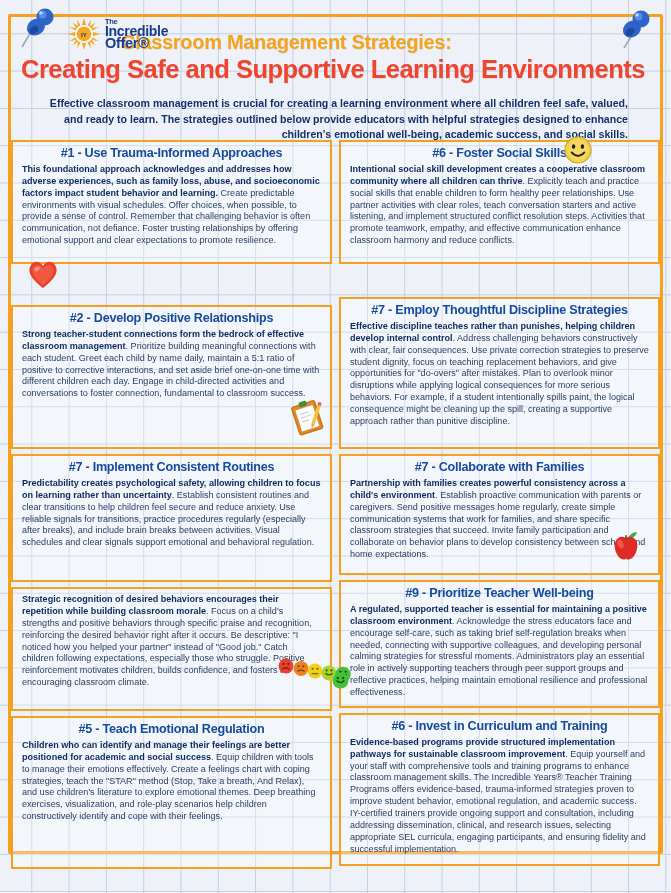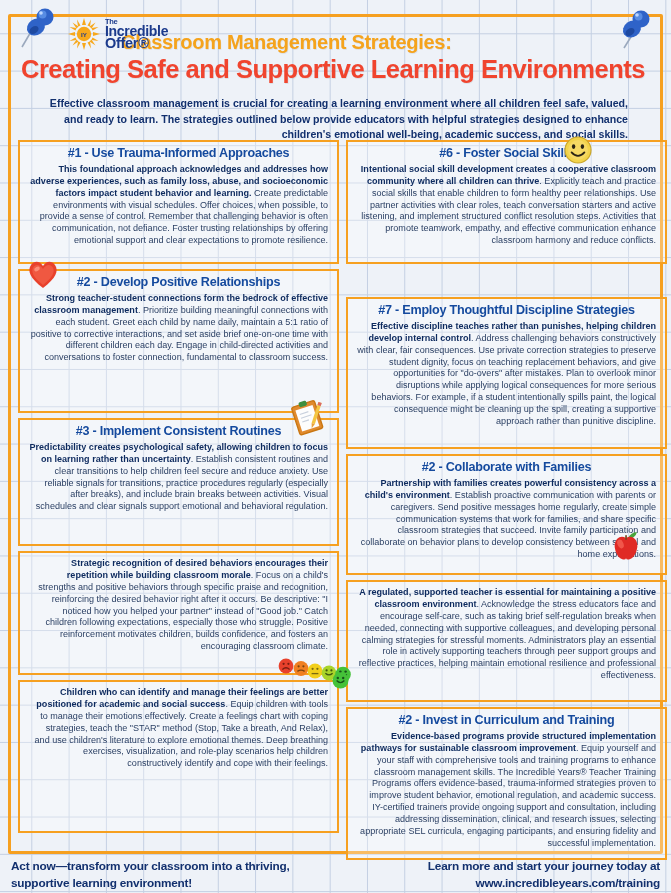--- a/index.html
+++ b/index.html
@@ -97,21 +97,21 @@
   }
 
   
   .pin { position: absolute; width: 40px; height: 44px; z-index: 40; }
   #pin-left  { left: 18px;  top: 6px; }
   #pin-right { left: 612px; top: 6px; }
 
   
   #grid {
     position: absolute;
-    left: 18px;
+    left: 11px;
     top: 140px;
     width: 649px;
     display: grid;
     grid-template-columns: 1fr 1fr;
     column-gap: 7px;
   }
   .col { display: flex; flex-direction: column; row-gap: 5px; }
 
   .card {
     border: 2px solid #f6a020;
@@ -122,30 +122,30 @@
   .card-title {
     text-align: center;
     color: #154a9e;
     font-size: 12.6px;
     font-weight: bold;
     letter-spacing: -0.25px;
     margin-bottom: 3px;
     line-height: 1.1;
   }
   .card-body {
-    text-align: right;
+    text-align: left;
     color: #2a3f63;
     font-size: 9.05px;
     line-height: 1.315;
   }
   .card-body b { color: #0d2a5e; font-weight: bold; }
 
   
   .h1 { min-height: 124px; }
-  .h2 { min-height: 144px; }
+  .h2 { min-height: 144px; margin-top: 36px; }
   .h3 { min-height: 128px; }
   .h4 { min-height: 124px; }
   .h5 { min-height: 153px; }
   .h6 { min-height: 124px; }
   .h7 { min-height: 152px; margin-top: 28px; }
   .h8 { min-height: 121px; }
   .h9 { min-height: 122px; }
   .h10 { min-height: 153px; }
 
   
@@ -249,49 +249,51 @@
     <div class="col">
       <div class="card h1">
         <div class="card-title">#1 - Use Trauma-Informed Approaches</div>
         <div class="card-body"><b>This foundational approach acknowledges and addresses how adverse experiences, such as family loss, abuse, and socioeconomic factors impact student behavior and learning.</b><span> Create predictable environments with visual schedules. Offer choices, when possible, to provide a sense of control. Remember that challenging behavior is often communication, not defiance. Foster trusting relationships by offering emotional support and clear expectations to promote resilience.</span></div>
       </div>
       <div class="card h2">
         <div class="card-title">#2 - Develop Positive Relationships</div>
         <div class="card-body"><b>Strong teacher-student connections form the bedrock of effective classroom management</b><span>. Prioritize building meaningful connections with each student. Greet each child by name daily, maintain a 5:1 ratio of positive to corrective interactions, and set aside brief one-on-one time with different children each day. Engage in child-directed activities and conversations to foster connection, fundamental to classroom success.</span></div>
       </div>
       <div class="card h3">
-        <div class="card-title">#3 - Implement Consistent Routines</div>
+        <div class="card-title">#7 - Implement Consistent Routines</div>
         <div class="card-body"><b>Predictability creates psychological safety, allowing children to focus on learning rather than uncertainty</b><span>. Establish consistent routines and clear transitions to help children feel secure and reduce anxiety. Use reliable signals for transitions, practice procedures regularly (especially after breaks), and include brain breaks between activities. Visual schedules and clear signals support emotional and behavioral regulation.</span></div>
       </div>
       <div class="card h4">
         <div class="card-body"><b>Strategic recognition of desired behaviors encourages their repetition while building classroom morale</b><span>. Focus on a child's strengths and positive behaviors through specific praise and recognition, reinforcing the desired behavior right after it occurs. Be descriptive: "I noticed how you helped your partner" instead of "Good job." Catch children following expectations, especially those who struggle. Positive reinforcement motivates children, builds confidence, and fosters an encouraging classroom climate.</span></div>
       </div>
       <div class="card h5">
+        <div class="card-title">#5 - Teach Emotional Regulation</div>
         <div class="card-body"><b>Children who can identify and manage their feelings are better positioned for academic and social success</b><span>. Equip children with tools to manage their emotions effectively. Create a feelings chart with coping strategies, teach the "STAR" method (Stop, Take a breath, And Relax), and use children's literature to explore emotional themes. Deep breathing exercises, visualization, and role-play scenarios help children constructively identify and cope with their feelings.</span></div>
       </div>
     </div>
 
     <div class="col">
       <div class="card h6">
         <div class="card-title">#6 - Foster Social Skills</div>
         <div class="card-body"><b>Intentional social skill development creates a cooperative classroom community where all children can thrive</b><span>. Explicitly teach and practice social skills that enable children to form healthy peer relationships. Use partner activities with clear roles, teach conversation starters and active listening, and implement structured conflict resolution steps. Activities that promote teamwork, empathy, and effective communication enhance classroom harmony and reduce conflicts.</span></div>
       </div>
       <div class="card h7">
         <div class="card-title">#7 - Employ Thoughtful Discipline Strategies</div>
         <div class="card-body"><b>Effective discipline teaches rather than punishes, helping children develop internal control</b><span>. Address challenging behaviors constructively with clear, fair consequences. Use private correction strategies to preserve student dignity, focus on teaching replacement behaviors, and give opportunities for "do-overs" after mistakes. Plan to overlook minor disruptions while applying logical consequences for more serious behaviors. For example, if a student intentionally spills paint, the logical consequence might be cleaning up the spill, creating a supportive approach rather than punitive discipline.</span></div>
       </div>
       <div class="card h8">
-        <div class="card-title">#2 - Collaborate with Families</div>
+        <div class="card-title">#7 - Collaborate with Families</div>
         <div class="card-body"><b>Partnership with families creates powerful consistency across a child's environment</b><span>. Establish proactive communication with parents or caregivers. Send positive messages home regularly, create simple communication systems that work for families, and share specific classroom strategies that succeed. Invite family participation and collaborate on behavior plans to develop consistency between school and home expectations.</span></div>
       </div>
       <div class="card h9">
+        <div class="card-title">#9 - Prioritize Teacher Well-being</div>
         <div class="card-body"><b>A regulated, supported teacher is essential for maintaining a positive classroom environment</b><span>. Acknowledge the stress educators face and encourage self-care, such as taking brief self-regulation breaks when needed, connecting with supportive colleagues, and developing personal calming strategies for stressful moments. Administrators play an essential role in actively supporting teachers through peer support groups and reflective practices, helping maintain emotional resilience and professional effectiveness.</span></div>
       </div>
       <div class="card h10">
-        <div class="card-title">#2 - Invest in Curriculum and Training</div>
+        <div class="card-title">#6 - Invest in Curriculum and Training</div>
         <div class="card-body"><b>Evidence-based programs provide structured implementation pathways for sustainable classroom improvement</b><span>. Equip yourself and your staff with comprehensive tools and training programs to enhance classroom management skills. The Incredible Years® Teacher Training Programs offers evidence-based, trauma-informed strategies proven to improve student behavior, emotional regulation, and academic success. IY-certified trainers provide ongoing support and consultation, including addressing dissemination, clinical, and research issues, selecting appropriate SEL curricula, engaging participants, and ensuring fidelity and successful implementation.</span></div>
       </div>
     </div>
   </div>
 
   <span class="sticker" id="sticker-heart">
     <svg viewBox="0 0 34 32" width="34" height="32">
       <path d="M17 30 C4 20 1 13 5 7 C8.5 2 14 3 17 8 C20 3 25.5 2 29 7 C33 13 30 20 17 30 Z" fill="#e8412c"></path>
       <path d="M17 27 C7 19 4.5 13.5 7.5 9 C10 5.5 14 6.5 17 11 C20 6.5 24 5.5 26.5 9 C29.5 13.5 27 19 17 27 Z" fill="#f4634a" opacity="0.7"></path>
       <ellipse cx="11" cy="11" rx="3" ry="2" fill="#ff9a85" opacity="0.8" transform="rotate(-30 11 11)"></ellipse>
@@ -372,18 +374,14 @@
 
   <span class="sticker" id="sticker-apple">
     <svg viewBox="0 0 28 30" width="28" height="30">
       <path d="M16 7 Q19 1.5 25 1 Q23.5 6.5 17.5 8 Z" fill="#4aa53c"></path>
       <path d="M14 7 Q9 4 5 8 Q1 12.5 3.5 20 Q6 27.5 11 28.5 Q14 29 14 27 Q14 29 17 28.5 Q22 27.5 24.5 20 Q27 12.5 23 8 Q19 4 14 7 Z" fill="#e02a25"></path>
       <ellipse cx="8.5" cy="13" rx="3" ry="4.5" fill="#ff7a6a" opacity="0.55" transform="rotate(-22 8.5 13)"></ellipse>
       <rect x="13.2" y="4" width="1.7" height="5" rx="0.8" fill="#7a4a1e"></rect>
     </svg>
   </span>
 
-  <div id="footer">
-    <div class="foot-text" id="foot-left">Act now—transform your classroom into a thriving, supportive learning environment!</div>
-    <div class="foot-text" id="foot-right">Learn more and start your journey today at www.incredibleyears.com/training</div>
-  </div>
 
 </div>
 
 </body></html>

